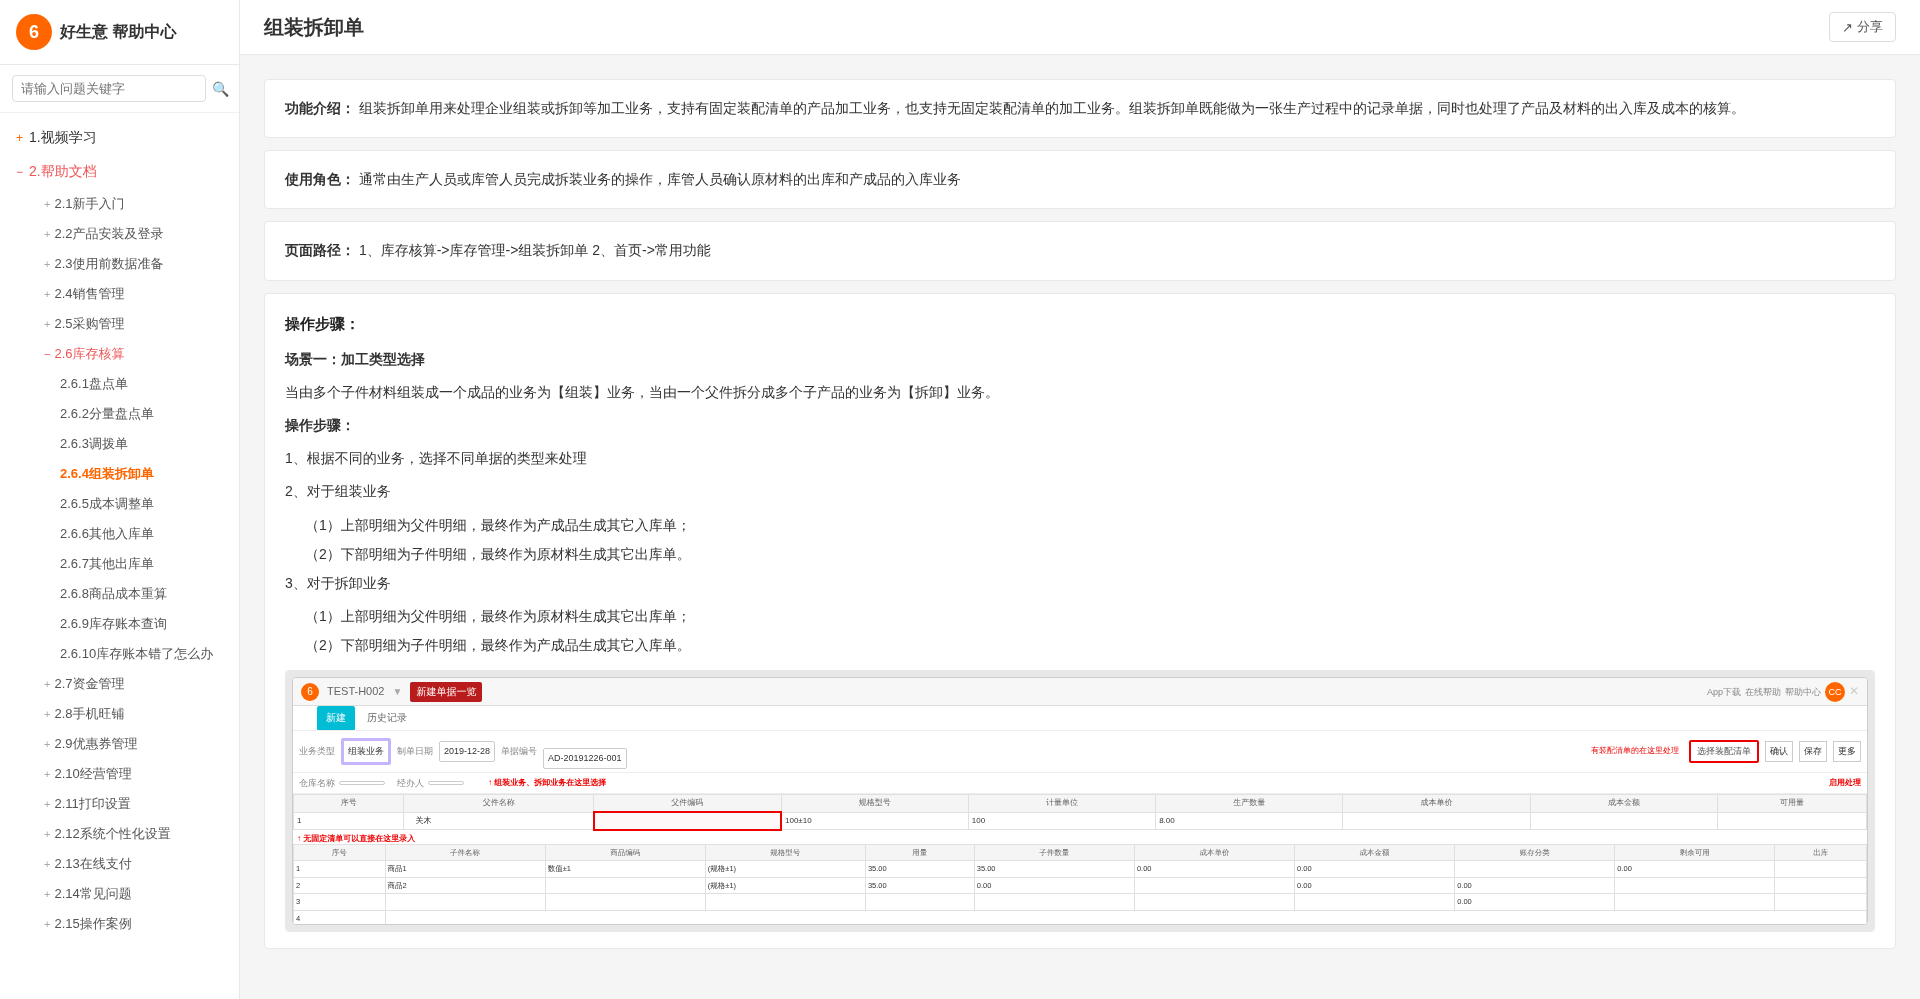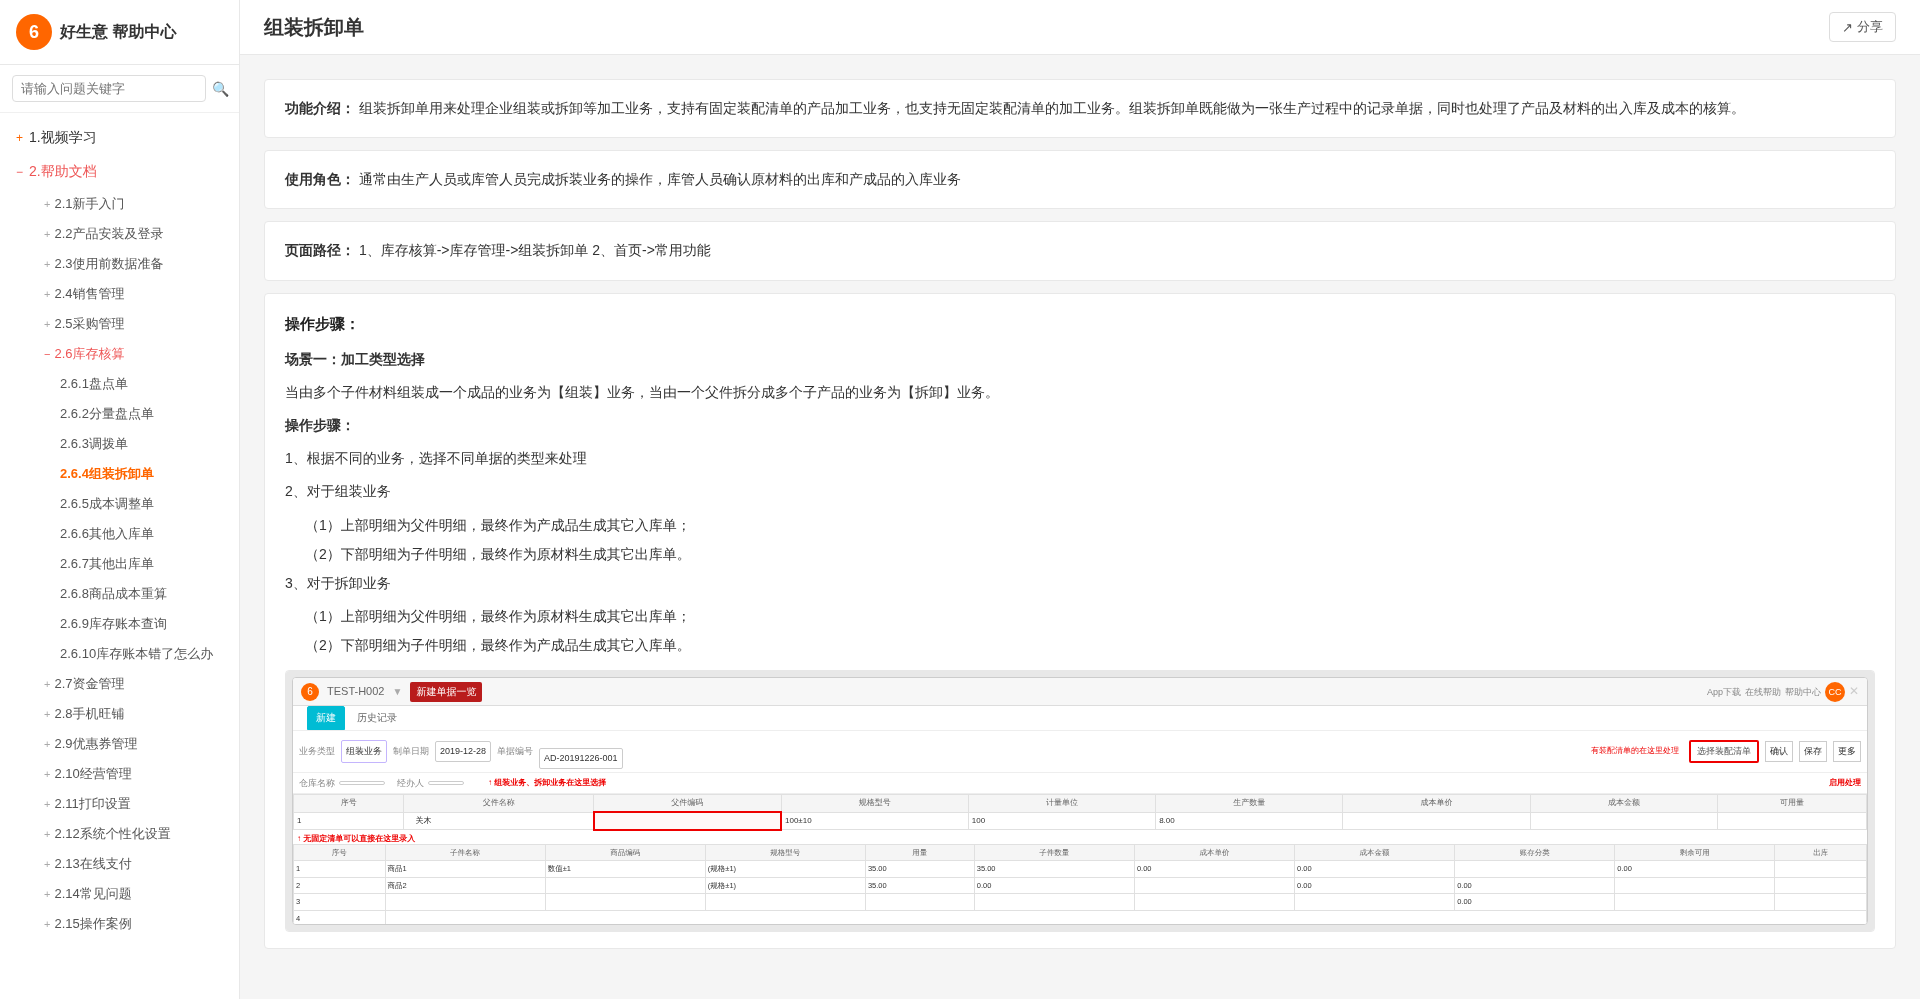--- a/index.html
+++ b/index.html
@@ -362,28 +362,28 @@
               </div>
               <div style="display:flex;gap:4px;align-items:center;">
                 <span style="font-size:9px;color:#888;">App下载</span>
                 <span style="font-size:9px;color:#888;">在线帮助</span>
                 <span style="font-size:9px;color:#888;">帮助中心</span>
                 <span style="display:inline-block;width:20px;height:20px;background:#f60;border-radius:50%;font-size:9px;color:#fff;text-align:center;line-height:20px;">CC</span>
                 <span style="font-size:12px;color:#ccc;cursor:pointer;">✕</span>
               </div>
             </div>
 
-            <div style="display:flex;background:#fff;border-bottom:1px solid #eee;padding:0 14px;align-items:center;gap:4px;">
+            <div style="display:flex;background:#fff;border-bottom:1px solid #eee;padding:0 24px;align-items:center;gap:4px;">
               <span style="font-size:10px;color:#fff;background:#00bcd4;padding:2px 8px;border-radius:2px 2px 0 0;border:1px solid #00bcd4;">新建</span>
               <span style="font-size:10px;color:#666;padding:2px 8px;">历史记录</span>
             </div>
 
             <div style="display:flex;align-items:center;gap:6px;padding:3px 6px;background:#fff;border-bottom:1px solid #eee;font-size:9px;">
               <span style="color:#888;">业务类型</span>
-              <span style="border:1px solid #c4b5fd;padding:2px 4px;border-radius:2px;background:#fff;">组装业务</span>
+              <span style="border:3px solid #c4b5fd;padding:2px 4px;border-radius:2px;background:#fff;">组装业务</span>
               <span style="color:#888;">制单日期</span>
               <span style="border:1px solid #ccc;padding:1px 4px;border-radius:2px;background:#fff;">2019-12-28</span>
               <span style="color:#888;">单据编号</span>
               <span style="border:1px solid #ccc;padding:1px 4px;border-radius:2px;background:#fff;margin-top:14px;">AD-20191226-001</span>
               <span style="flex:1;"></span>
 
               <span style="color:#e00;font-size:8px;font-weight:normal;margin-right:4px;">有装配清单的在这里处理</span>
               <span style="border:2px solid #e00;padding:1px 6px;font-size:9px;color:#555;border-radius:2px;">选择装配清单</span>
               <span style="border:1px solid #ccc;padding:1px 4px;font-size:9px;background:#fff;">确认</span>
               <span style="border:1px solid #ccc;padding:1px 4px;font-size:9px;background:#fff;">保存</span>

